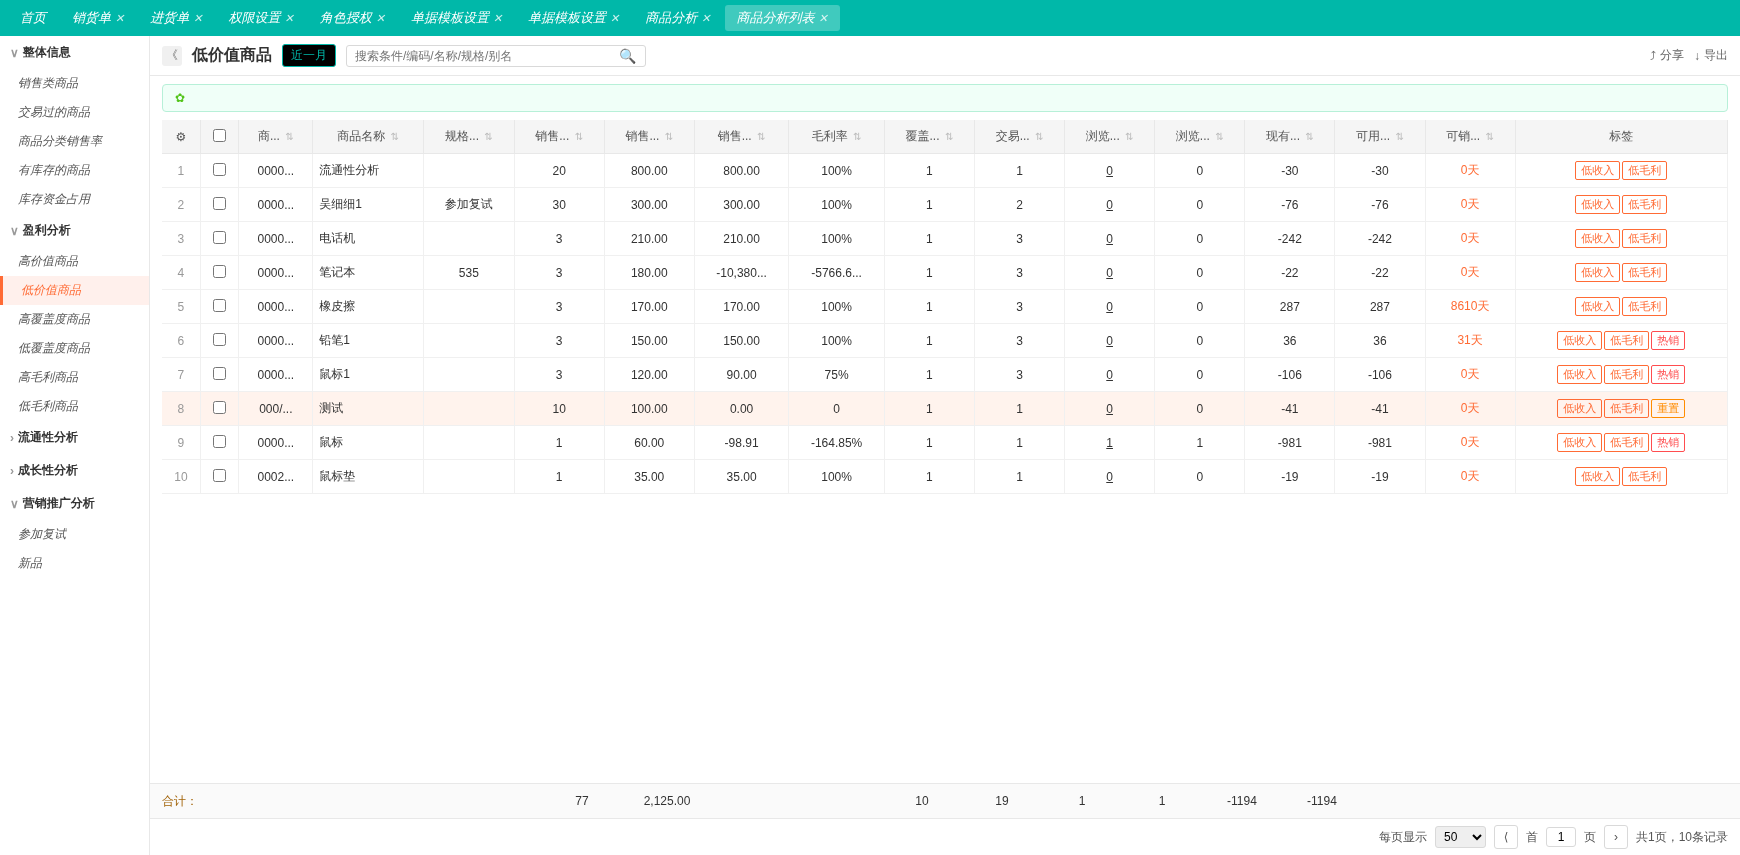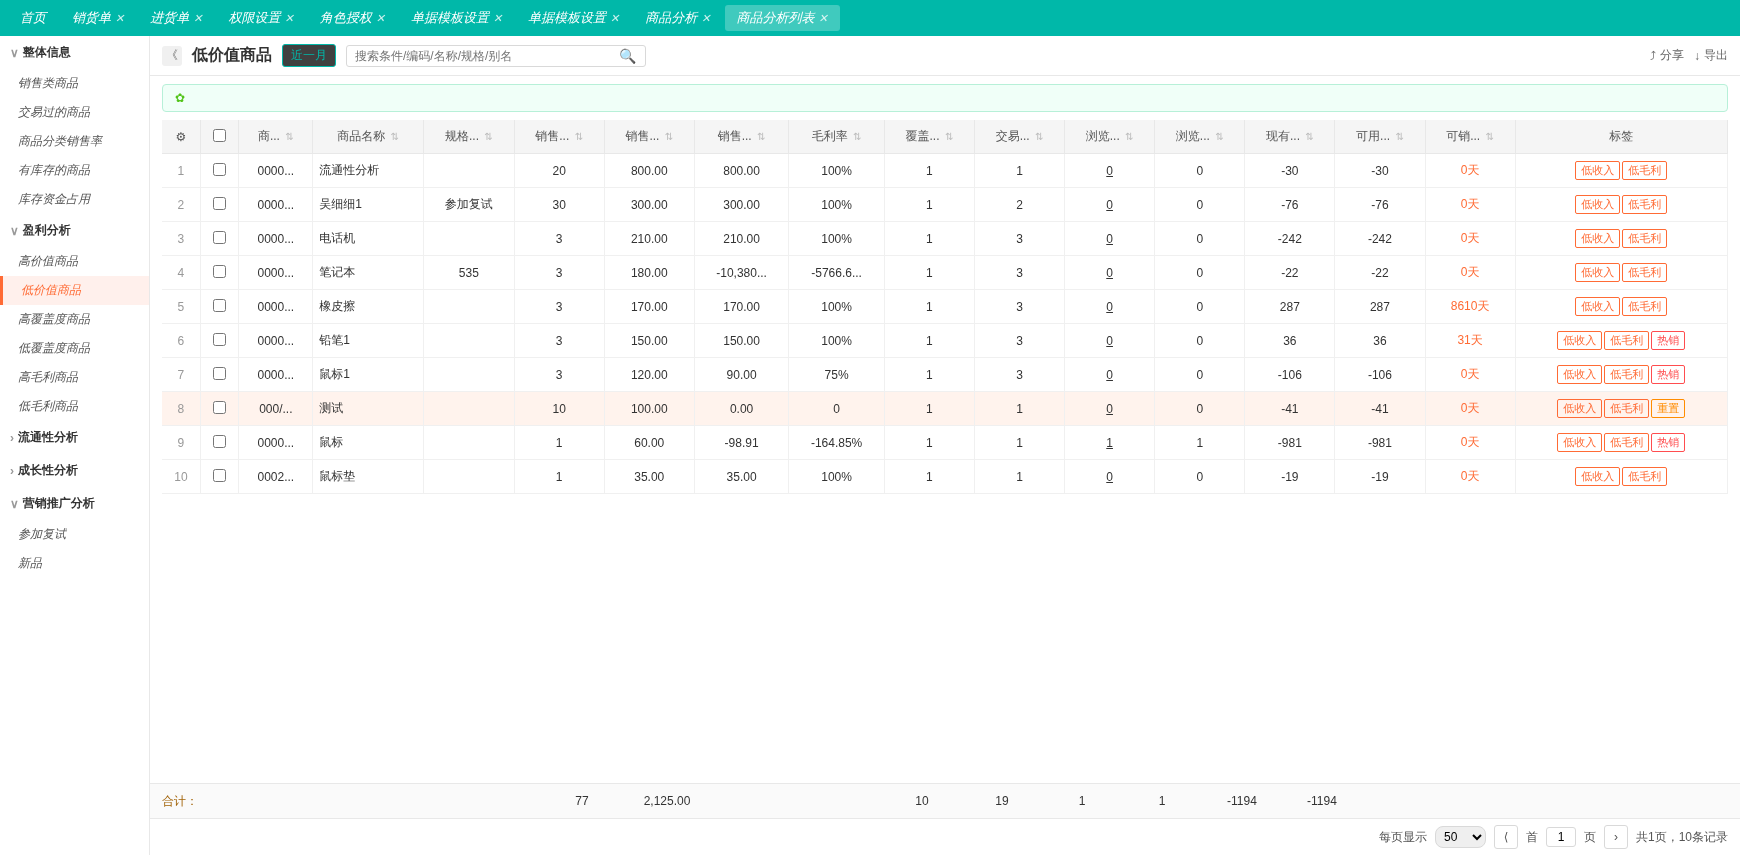--- a/index.html
+++ b/index.html
@@ -86,21 +86,21 @@
       display: flex; align-items: center; justify-content: center;
       cursor: pointer;
       font-size: 12px; color: #666;
     }
     .page-title {
       font-size: 16px;
       font-weight: bold;
       color: #333;
     }
     .filter-btn {
-      background: #404040;
+      background: #000000;
       color: #00b8a9;
       border: 1px solid #00b8a9;
       border-radius: 3px;
       padding: 2px 8px;
       font-size: 12px;
       cursor: pointer;
     }
     .search-box {
       display: flex;
       align-items: center;
@@ -217,21 +217,21 @@
       align-items: center;
       justify-content: flex-end;
       padding: 6px 12px;
       border-top: 1px solid #e8e8e8;
       gap: 8px;
       font-size: 12px;
       color: #555;
     }
     .page-size-select {
       border: 1px solid #d9d9d9;
-      border-radius: 8px;
+      border-radius: 3px;
       padding: 2px 4px;
       font-size: 12px;
     }
     .page-btn {
       width: 24px; height: 24px;
       border: 1px solid #d9d9d9;
       border-radius: 3px;
       display: flex; align-items: center; justify-content: center;
       cursor: pointer;
       font-size: 12px;

